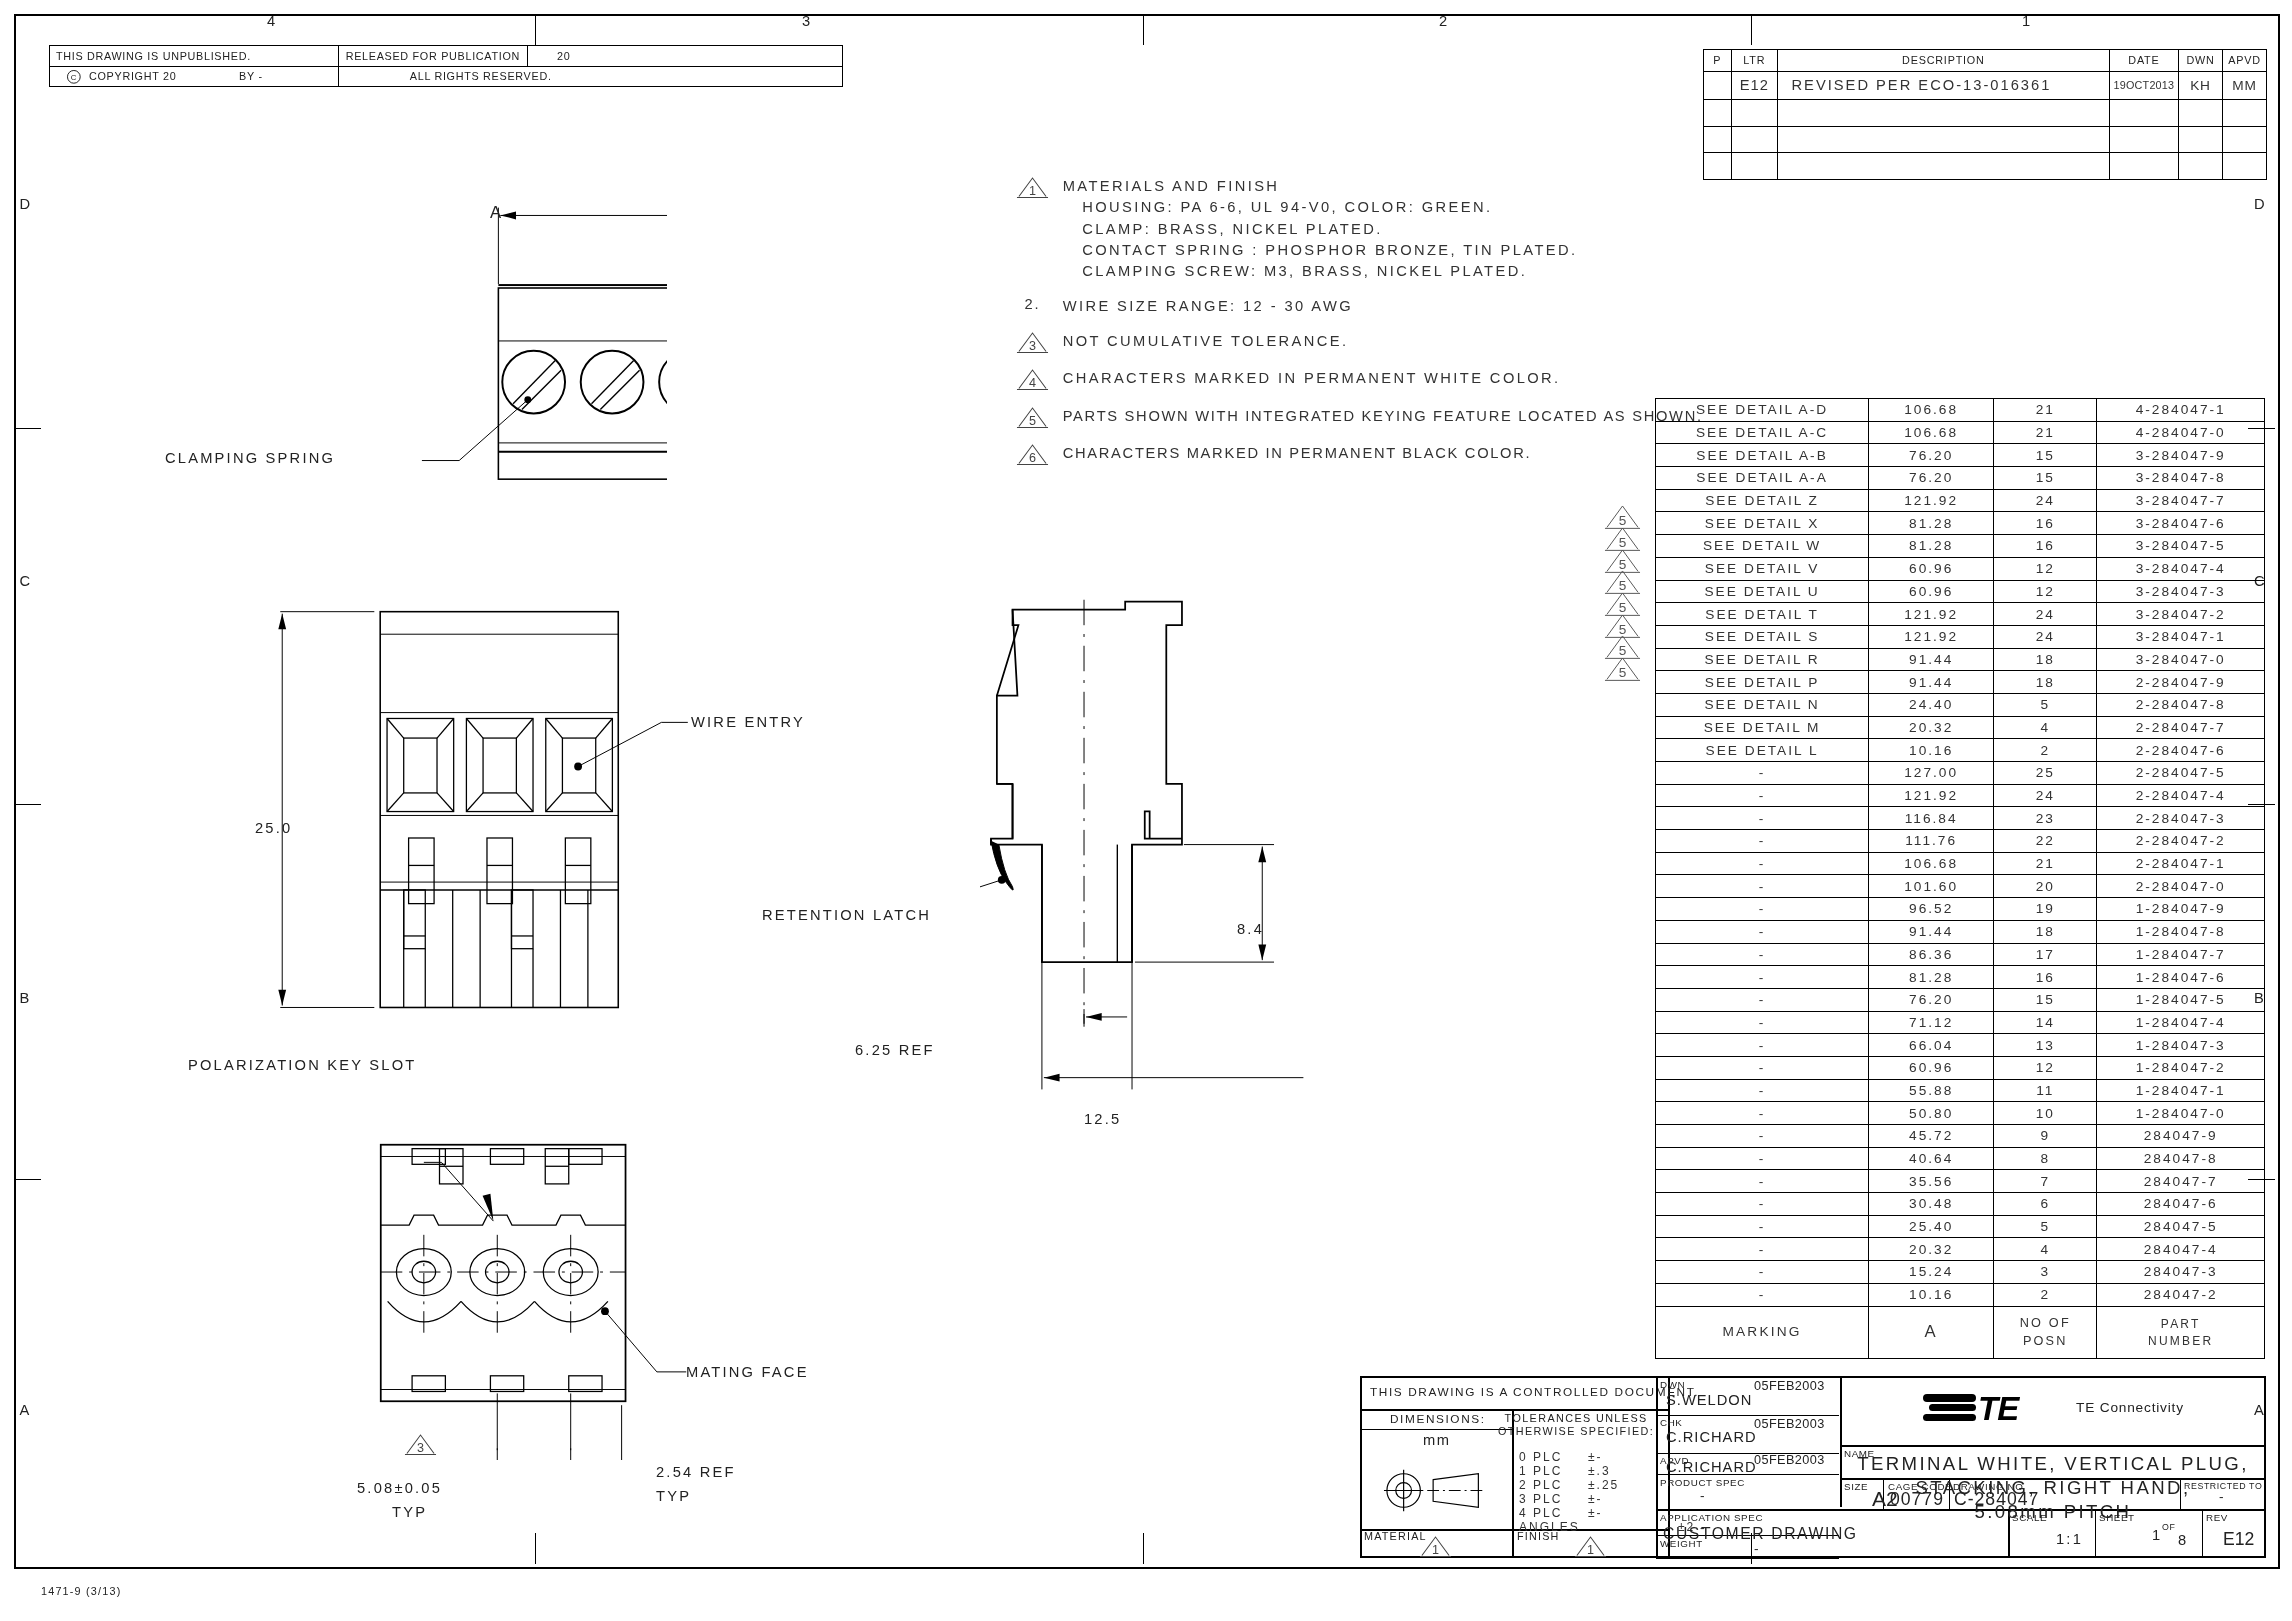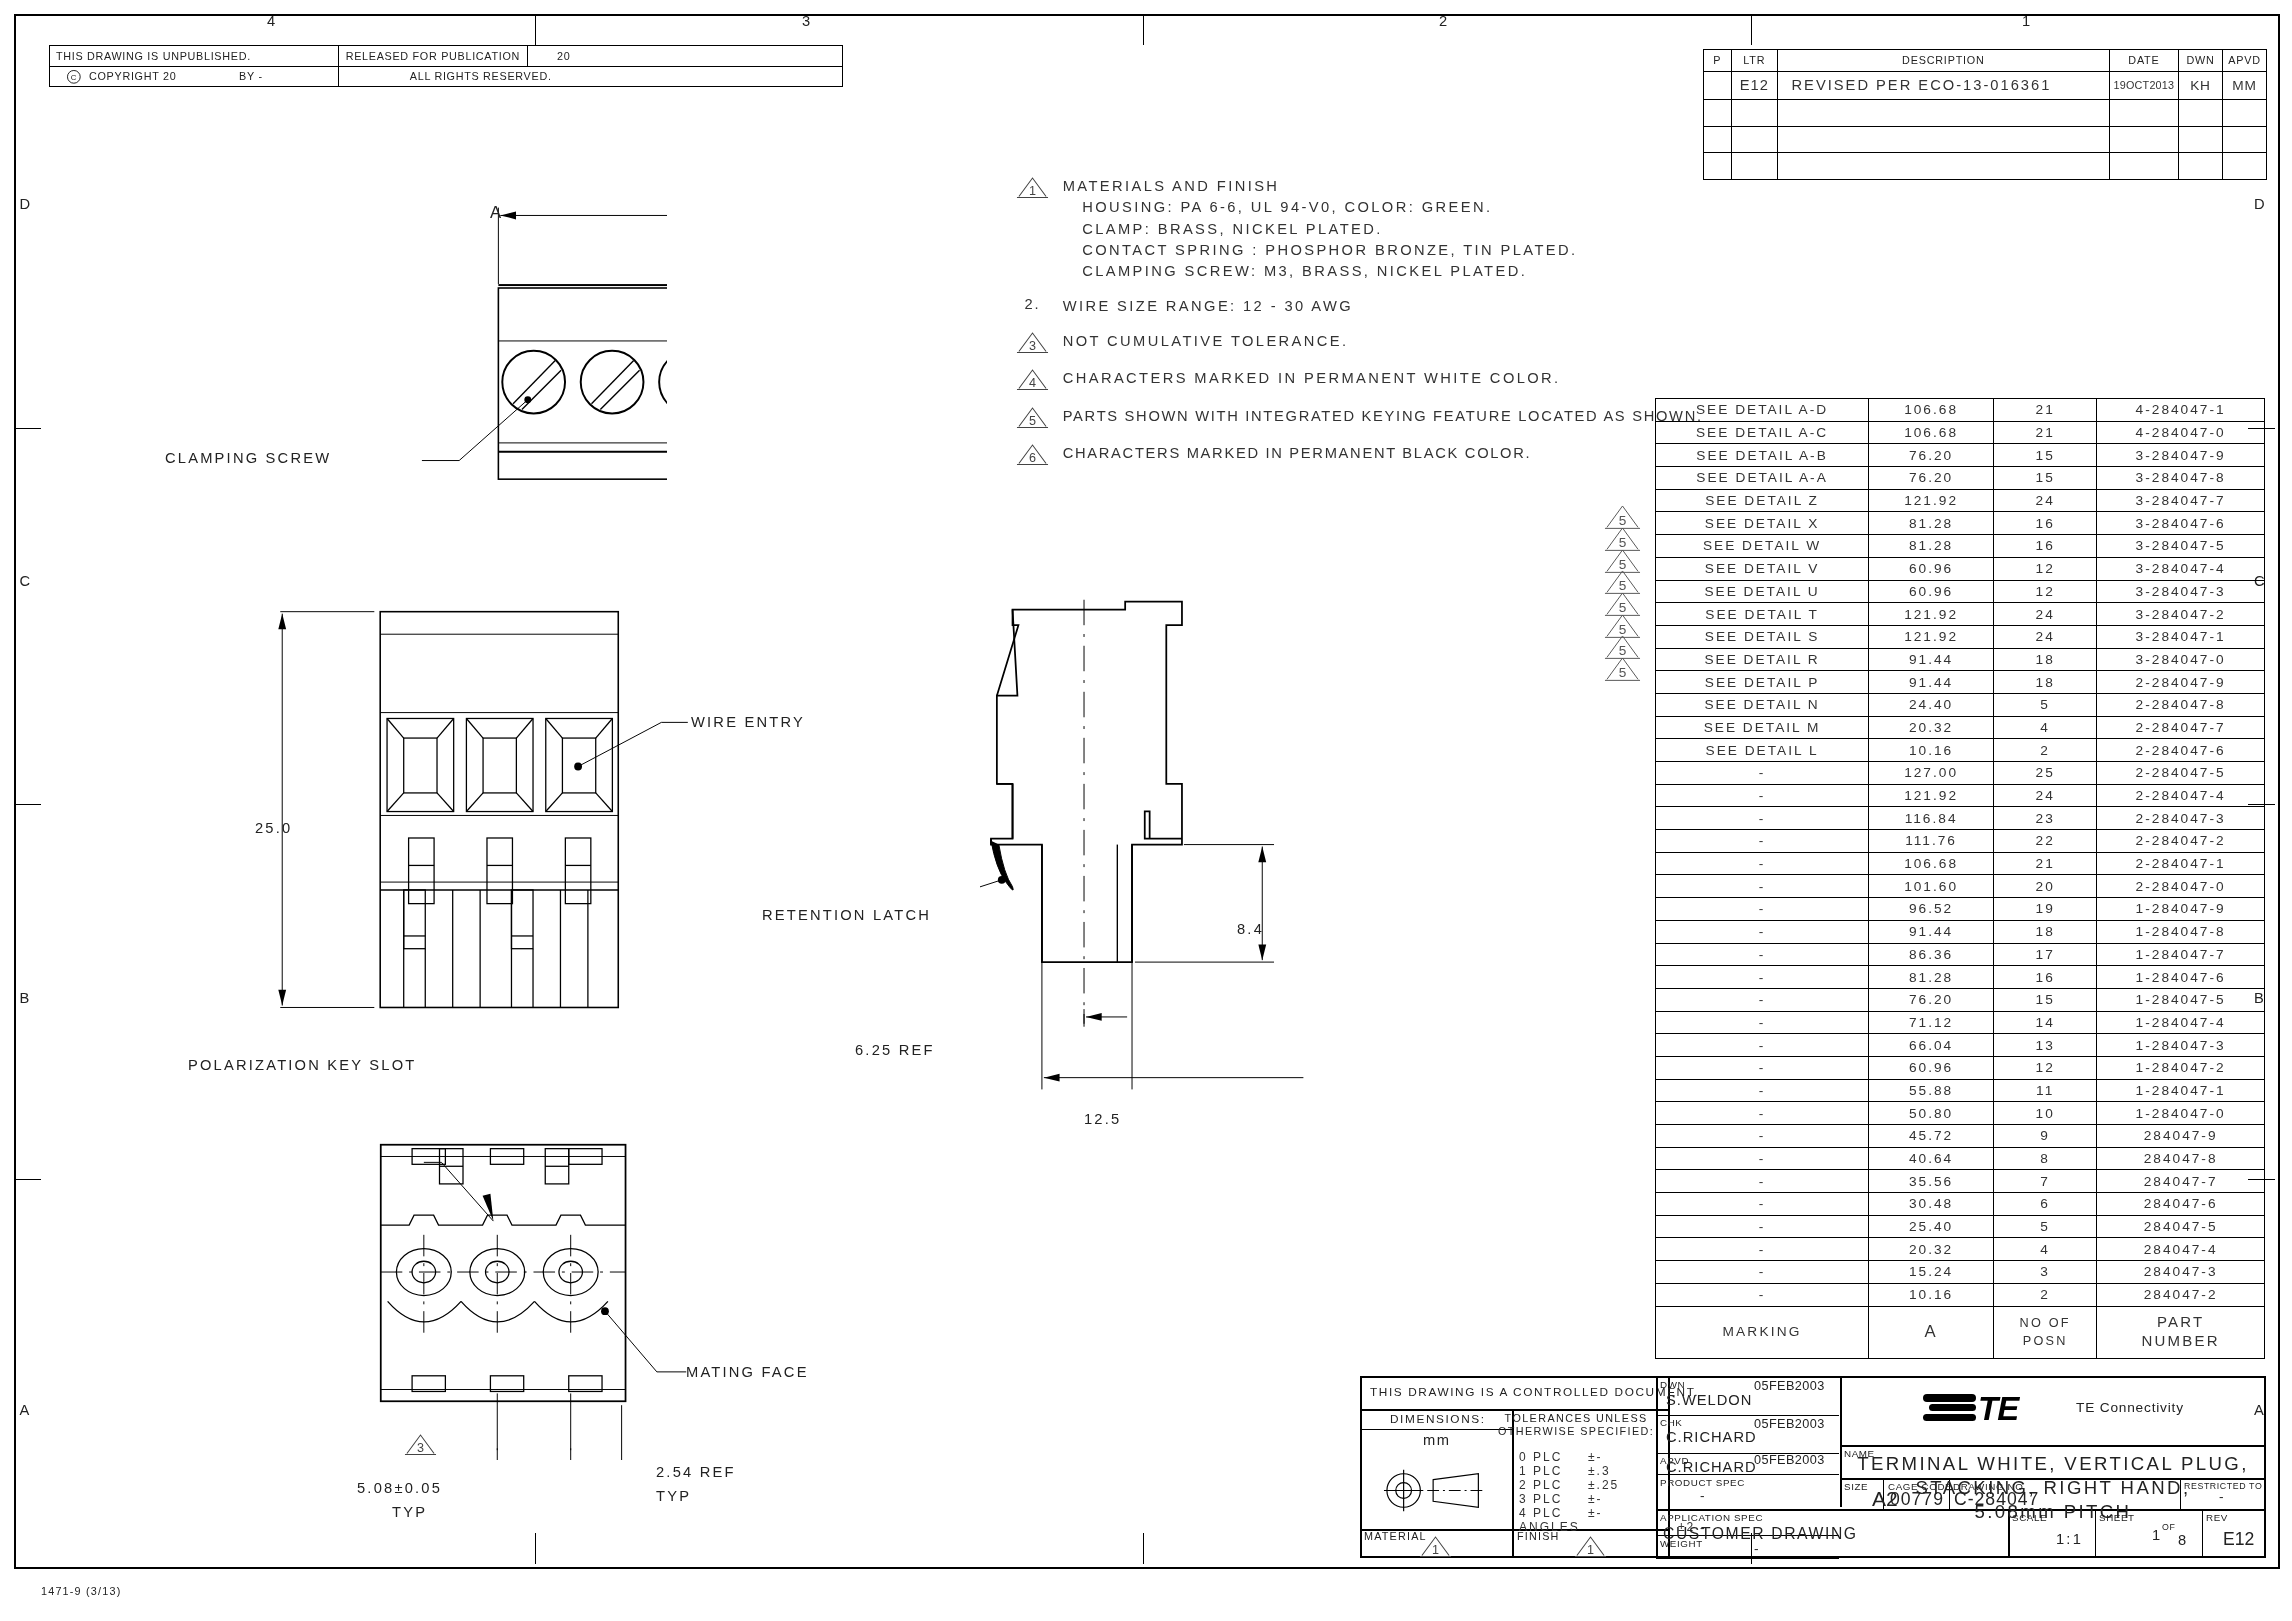--- a/index.html
+++ b/index.html
@@ -460,21 +460,21 @@
         <td class="c-a">10.16</td>
         <td class="c-pos">2</td>
         <td class="c-pn">284047-2</td>
       </tr>
     </tbody>
   <tbody>
       <tr class="hdr">
     <td class="c-mark">MARKING</td>
     <td class="c-a" style="font-size:16.7px;">A</td>
     <td class="c-pos"><span style="font-size:12.7px;">NO OF<br>POSN</span></td>
-    <td class="c-pn"><span style="font-size:15px;">PART<br>NUMBER</span></td>
+    <td class="c-pn"><span style="font-size:12px;">PART<br>NUMBER</span></td>
   </tr>
 </tbody>
   </table>
 <div class="abs" id="pn-flags" style="left:1604px;top:398px;">
     <span style="position: absolute; left: 0px; top: 105px;"><svg width="37" height="27.4" viewBox="0 0 38 28">
         <path d="M3 25 L19 3 L35 25" fill="none" stroke="#555" stroke-width="1"></path>
         <line x1="1" y1="26" x2="37" y2="26" stroke="#555" stroke-width="1"></line>
         <text x="19" y="23" font-size="14" text-anchor="middle" fill="#555" font-family="Liberation Sans, sans-serif">5</text>
       </svg></span>
     <span style="position: absolute; left: 0px; top: 127px;"><svg width="37" height="27.4" viewBox="0 0 38 28">
@@ -537,21 +537,21 @@
     <line x1="492" y1="228" x2="532" y2="188" stroke-width="1.4"></line>
     <circle cx="584" cy="200" r="32" stroke-width="2"></circle>
     <line x1="563" y1="222" x2="606" y2="178" stroke-width="1.4"></line>
     <line x1="572" y1="228" x2="612" y2="188" stroke-width="1.4"></line>
   </g>
 
   <circle cx="418" cy="218" r="3.5" fill="#000"></circle>
   <line x1="418" y1="218" x2="348" y2="280" stroke="#000" stroke-width="1"></line>
   <line x1="348" y1="280" x2="310" y2="280" stroke="#000" stroke-width="1"></line>
 </svg>
-<div class="abs lbl" style="left:165px;top:450px;">CLAMPING SCREW</div>
+<div class="abs lbl" style="left:165px;top:450px;">CLAMPING SPRING</div>
 <div class="abs lbl" style="left:490px;top:203px;font-size:16.7px;">A</div>
 
 <svg class="abs" style="left:245px;top:588px;" width="627" height="451" viewBox="0 0 640 460">
 
   <line x1="36" y1="24" x2="132" y2="24" stroke="#000" stroke-width="1"></line>
   <line x1="36" y1="428" x2="132" y2="428" stroke="#000" stroke-width="1"></line>
   <line x1="38" y1="26" x2="38" y2="426" stroke="#000" stroke-width="1"></line>
   <path d="M38 26 L34 42 L42 42 Z" fill="#000"></path>
   <path d="M38 426 L34 410 L42 410 Z" fill="#000"></path>
 

